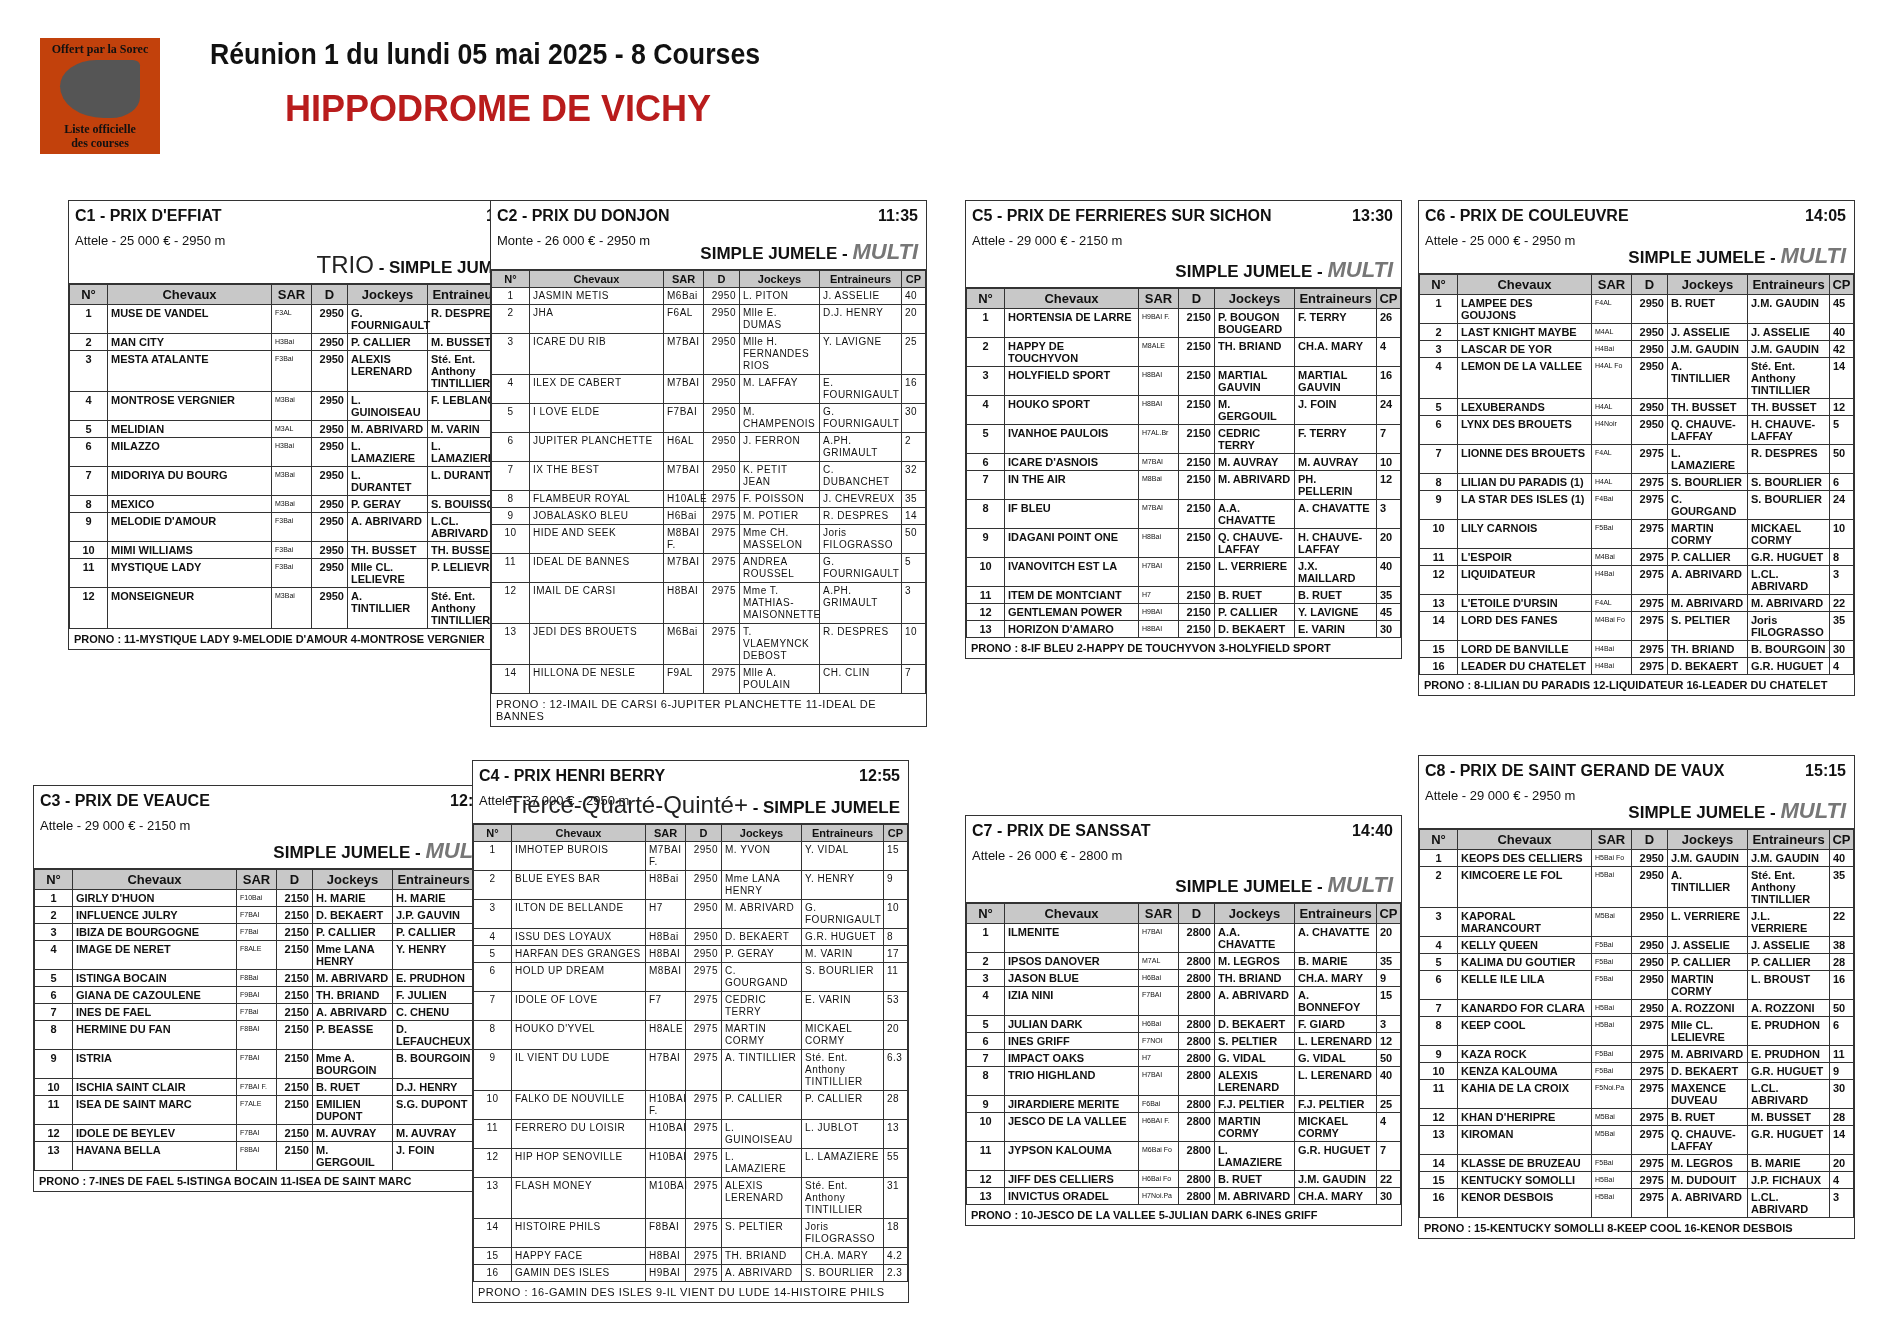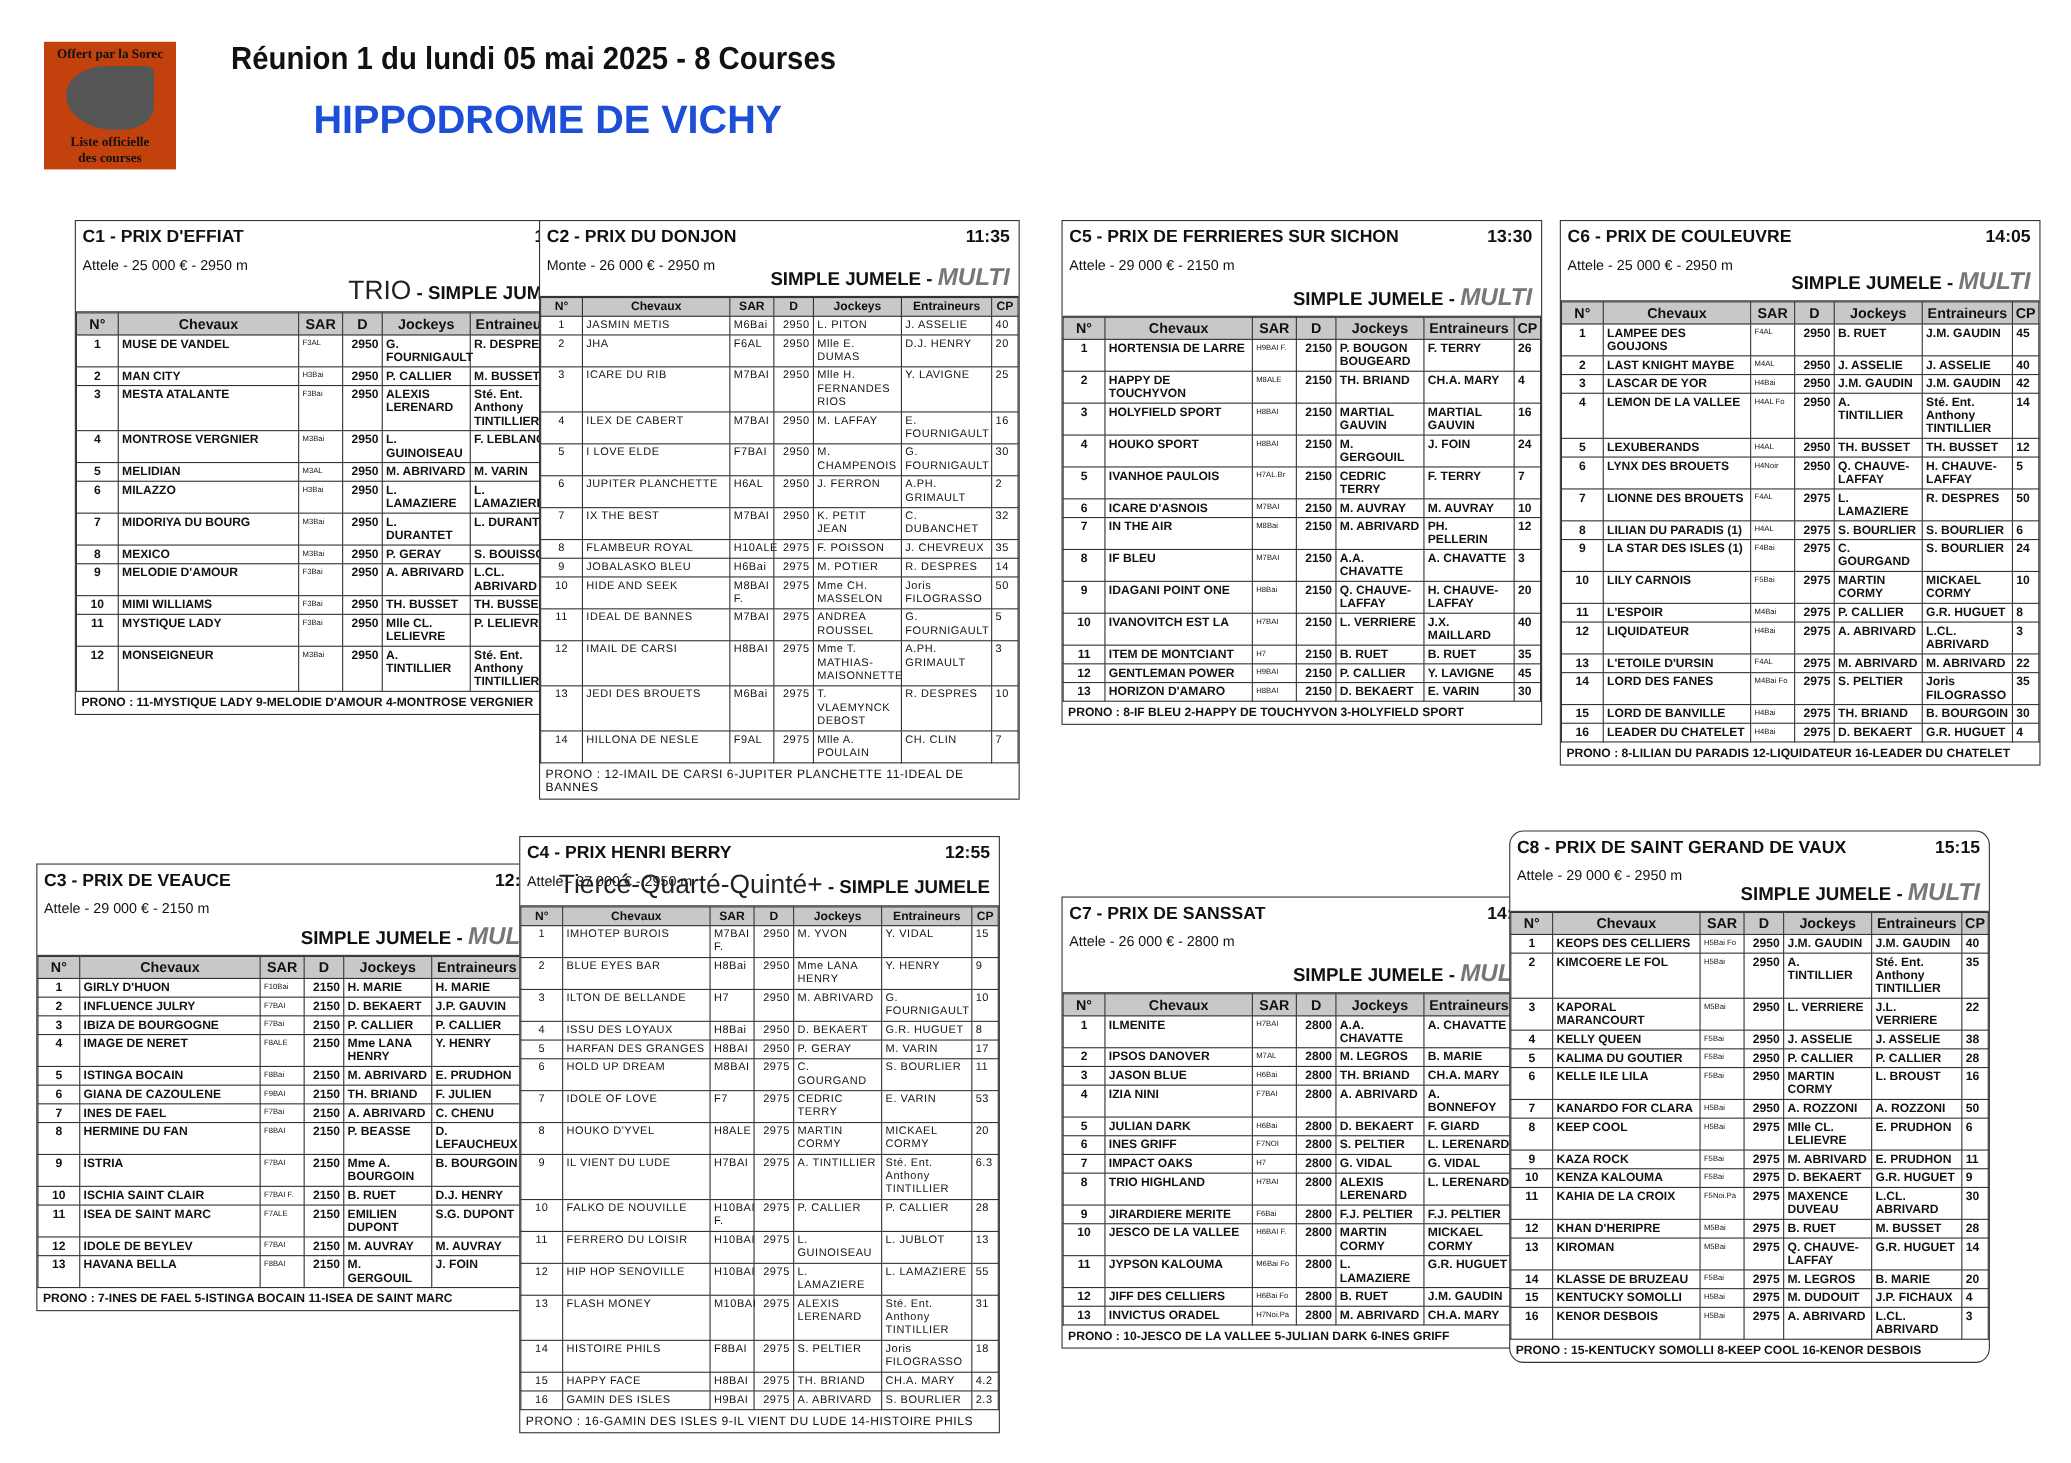--- a/index.html
+++ b/index.html
@@ -2,21 +2,21 @@
 <html><head>
 <meta charset="utf-8">
 <style>
   html,body{margin:0;padding:0;background:#fff;}
   body{width:1883px;height:1330px;position:relative;font-family:"Liberation Sans",sans-serif;color:#111;overflow:hidden;}
   .logo{position:absolute;left:40px;top:38px;width:120px;height:116px;background:#c2410c;text-align:center;font-family:"Liberation Serif",serif;font-size:12px;line-height:14px;}
   .logo .top{margin-top:4px;font-weight:bold;}
   .logo .shape{width:80px;height:58px;margin:4px auto;background:#555;border-radius:50% 10% 40% 60%;}
   .logo .bot{font-weight:bold;}
   .title1{position:absolute;left:210px;top:38px;font-size:29px;font-weight:bold;transform:scaleX(0.92);transform-origin:left;}
-  .title2{position:absolute;left:285px;top:88px;font-size:36px;font-weight:bold;color:#1d4ed8;}
+  .title2{position:absolute;left:285px;top:88px;font-size:36px;font-weight:bold;color:#b91c1c;}
   .race{position:absolute;border:1.5px solid #333;background:#fff;}
   .rhead{position:relative;border-bottom:1.5px solid #333;}
   .rtitle{position:absolute;left:6px;top:6px;font-size:16px;font-weight:bold;}
   .rtime{position:absolute;right:8px;top:6px;font-size:16px;font-weight:bold;}
   .rsub{position:absolute;left:6px;top:32px;font-size:13px;}
   .rbets{position:absolute;right:8px;bottom:4px;font-size:17px;font-weight:bold;}
   .rbets .big{font-size:24px;font-weight:normal;color:#222;}
   .rbets .multi{font-style:italic;color:#777;font-size:22px;}
   table{border-collapse:collapse;width:100%;table-layout:fixed;}
   th{background:#c8c8c8;font-size:13px;border:1.5px solid #333;padding:2px 2px;font-weight:bold;}
@@ -1125,21 +1125,21 @@
             <td class="sar">H7Noi.Pa</td>
             <td class="d">2800</td>
             <td class="">M. ABRIVARD</td>
             <td class="">CH.A. MARY</td>
             <td class="">30</td>
           </tr>
         </tbody>
       </table>
       <div class="prono">PRONO : 10-JESCO DE LA VALLEE 5-JULIAN DARK 6-INES GRIFF</div>
     </div>
-    <div class="race" style="left: 1372px; top: 755px; width: 435px; border-radius: 13px;">
+    <div class="race" style="left: 1418px; top: 755px; width: 435px;">
       <div class="rhead" style="height:72px">
         <div class="rtitle">C8 -  PRIX DE SAINT GERAND DE VAUX</div>
         <div class="rtime">15:15</div>
         <div class="rsub">Attele - 29 000 € - 2950 m</div>
         <div class="rbets"><span>SIMPLE JUMELE - </span><span class="multi">MULTI</span></div>
       </div>
       <table>
         <colgroup>
           <col style="width:38px">
           <col>

